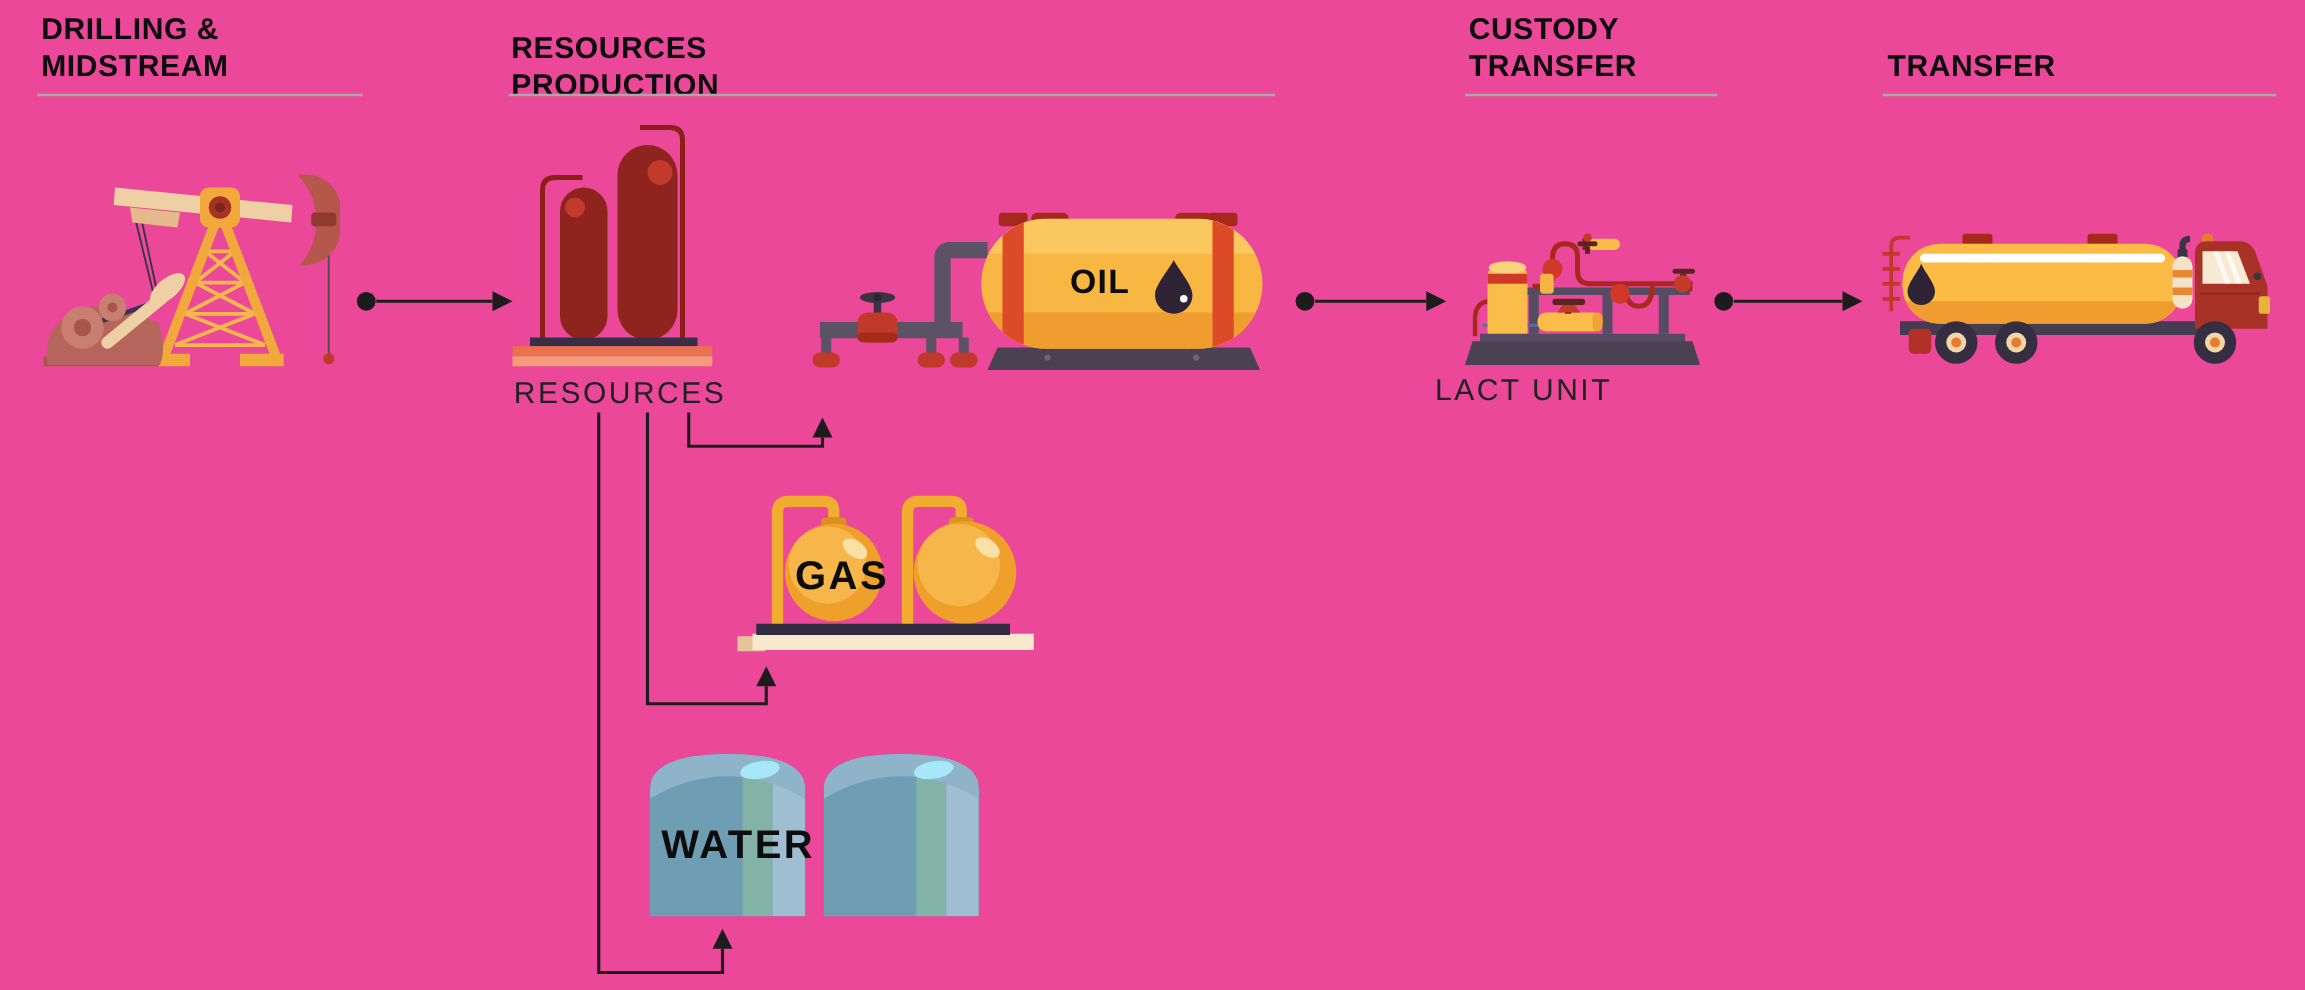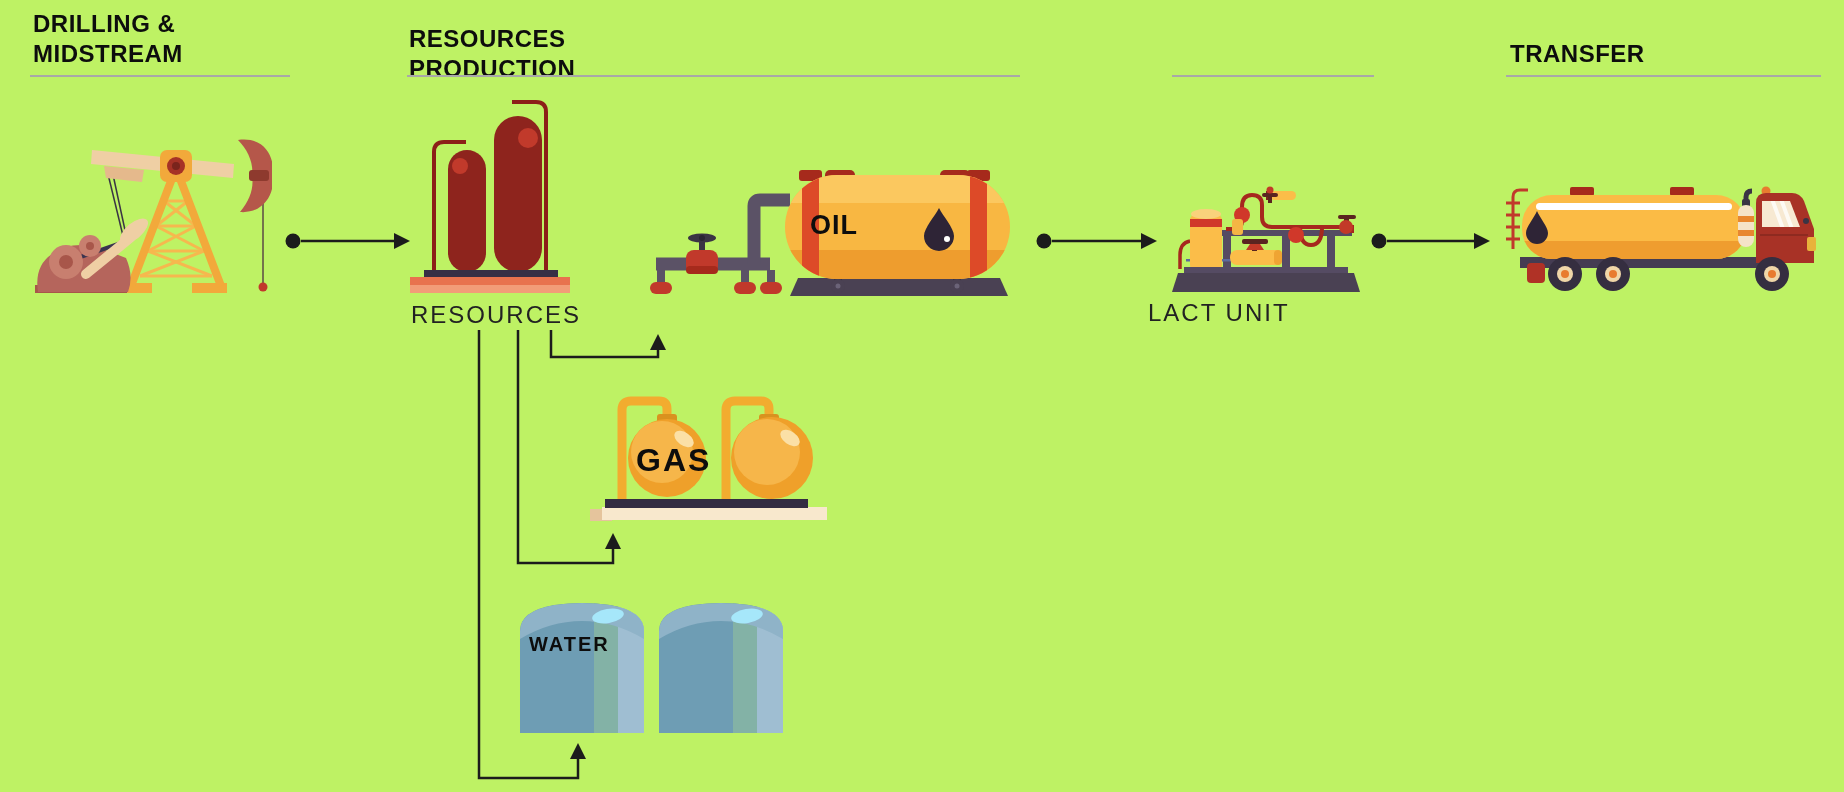--- a/index.html
+++ b/index.html
@@ -1,16 +1,16 @@
 <!DOCTYPE html>
 <html><head>
 <meta charset="utf-8">
 <style>
   html,body{margin:0;padding:0;background:#fff;}
-  #canvas{position:relative;width:1844px;height:792px;background:#bef264;overflow:hidden;
+  #canvas{position:relative;width:1844px;height:792px;background:#ec4899;overflow:hidden;
           font-family:"Liberation Sans", sans-serif;}
   .stage-header{position:absolute;color:#0d0d0d;font-weight:bold;font-size:24px;
                 line-height:30px;letter-spacing:0.5px;white-space:nowrap;}
   .stage-underline{position:absolute;height:2px;background:#a8a8a8;top:75px;}
   .icon-wrap{position:absolute;}
   .lbl{position:absolute;color:#1c1c1c;white-space:nowrap;}
   .lbl-plain{font-weight:400;font-size:24px;letter-spacing:2px;color:#222;}
   .lbl-bold{font-weight:bold;letter-spacing:2px;color:#0d0d0d;}
   svg{display:block;}
   #connectors{position:absolute;left:0;top:0;z-index:1;pointer-events:none;}
@@ -27,20 +27,24 @@
     <div>MIDSTREAM</div>
   </div>
   <div class="stage-underline" style="left:30px;width:260px"></div>
 
   <div class="stage-header" style="left:409px;top:24px">
     <div>RESOURCES</div>
     <div>PRODUCTION</div>
   </div>
   <div class="stage-underline" style="left:407px;width:613px"></div>
 
+  <div class="stage-header" style="left:1175px;top:9px">
+    <div>CUSTODY</div>
+    <div>TRANSFER</div>
+  </div>
   <div class="stage-underline" style="left:1172px;width:202px"></div>
 
   <div class="stage-header" style="left:1510px;top:39px">
     <div>TRANSFER</div>
   </div>
   <div class="stage-underline" style="left:1506px;width:315px"></div>
 
   <svg id="connectors" width="1844" height="792" viewBox="0 0 1844 792">
     <g stroke="#1c1c1c" stroke-width="2.5" fill="#1c1c1c">
       <circle cx="293" cy="241" r="7.5" stroke="none"></circle>
@@ -299,17 +303,17 @@
           <circle cx="109" cy="89" r="4" fill="#e87b2f"></circle>
         <circle cx="268" cy="89" r="17" fill="#352e40"></circle>
           <circle cx="268" cy="89" r="8" fill="#f0d6a8"></circle>
           <circle cx="268" cy="89" r="4" fill="#e87b2f"></circle>
       </g>
     </svg>
   </div>
 
   <div class="lbl lbl-plain" style="left:411px;top:301px">RESOURCES</div>
   <div class="lbl lbl-plain" style="left:1148px;top:299px">LACT UNIT</div>
-  <div class="lbl lbl-bold" style="left:810px;top:210px;font-size:27px;letter-spacing:1px">OIL</div>
+  <div class="lbl lbl-bold" style="left:856px;top:210px;font-size:27px;letter-spacing:1px">OIL</div>
   <div class="lbl lbl-bold" style="left:636px;top:442px;font-size:32px">GAS</div>
-  <div class="lbl lbl-bold" style="left:529px;top:633px;font-size:20px">WATER</div>
+  <div class="lbl lbl-bold" style="left:529px;top:657px;font-size:32px">WATER</div>
 
 </div>
 
 </body></html>

